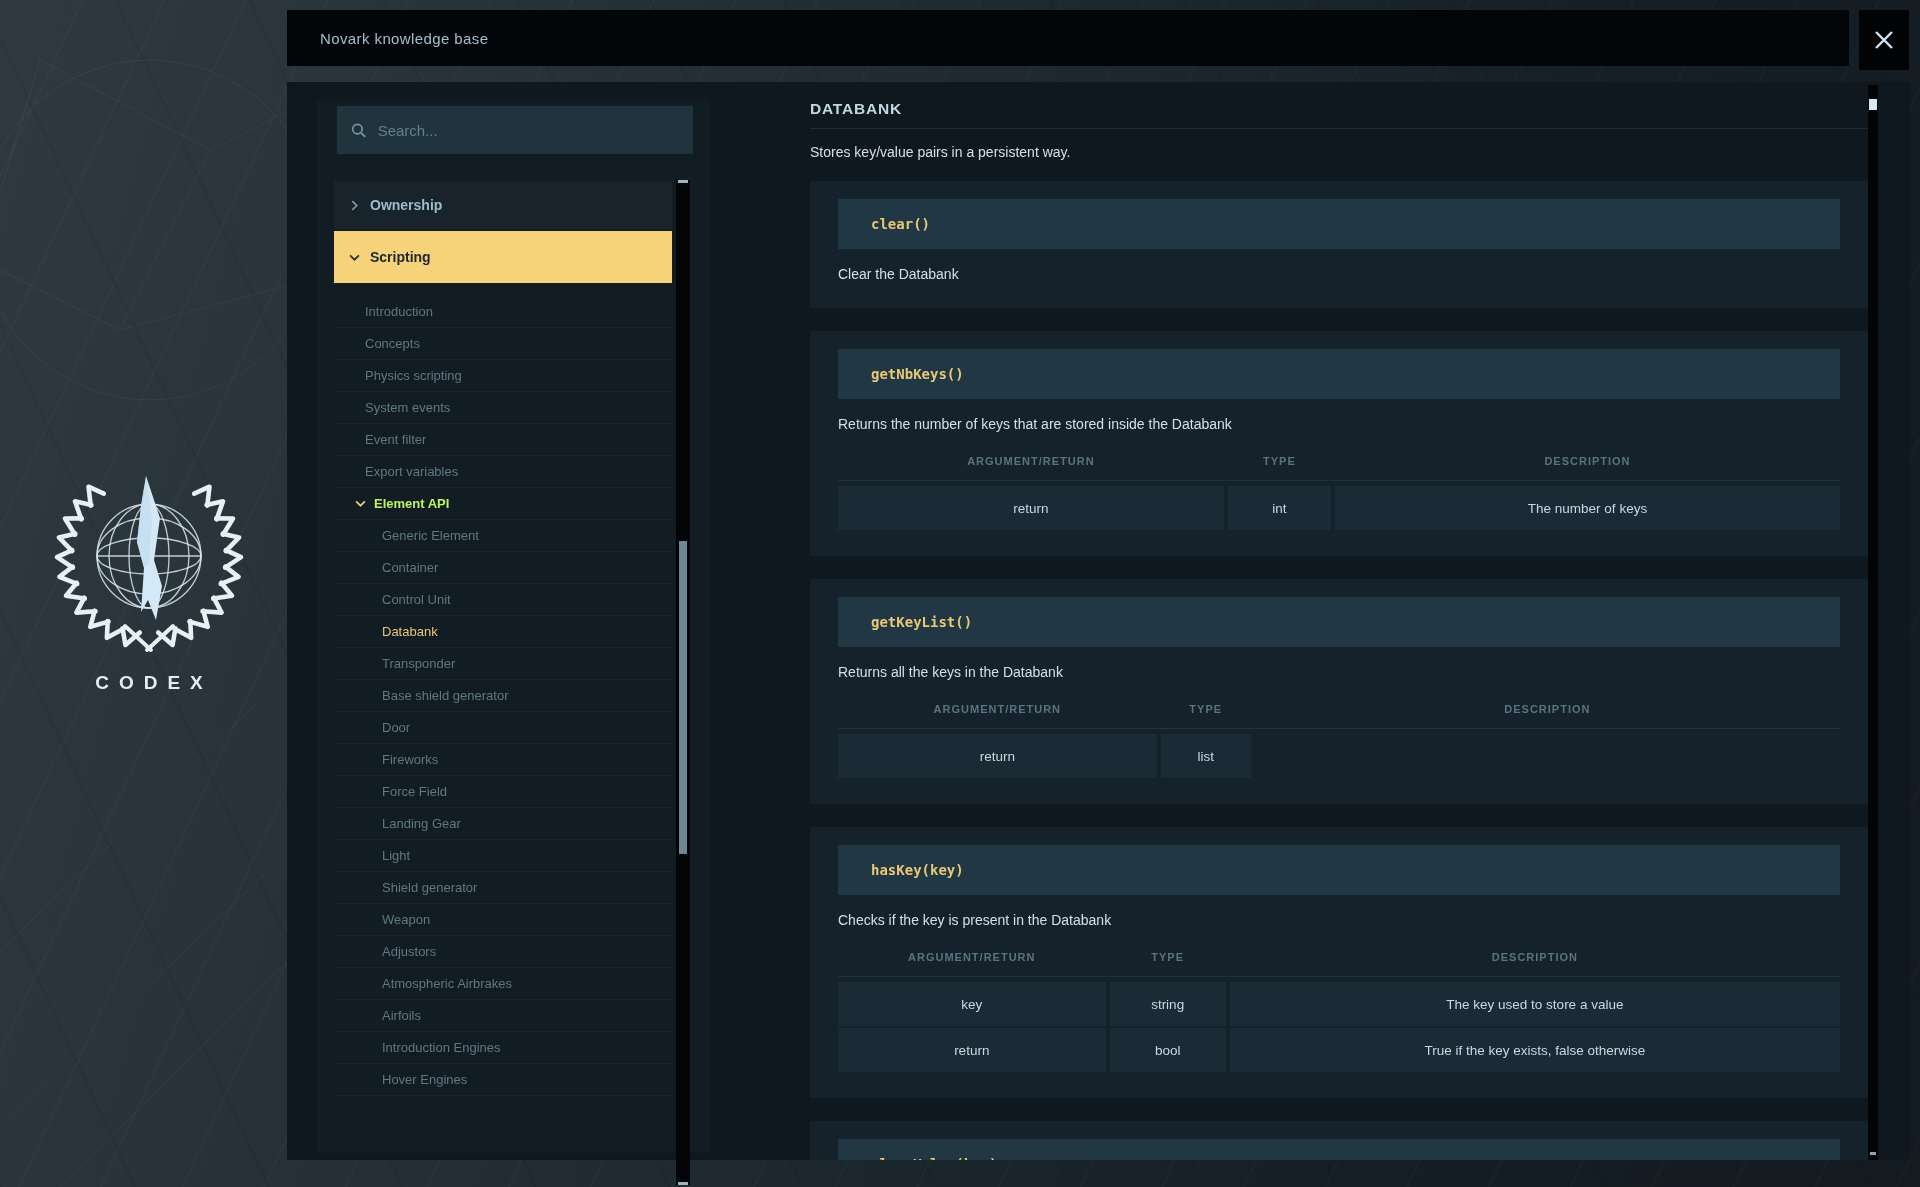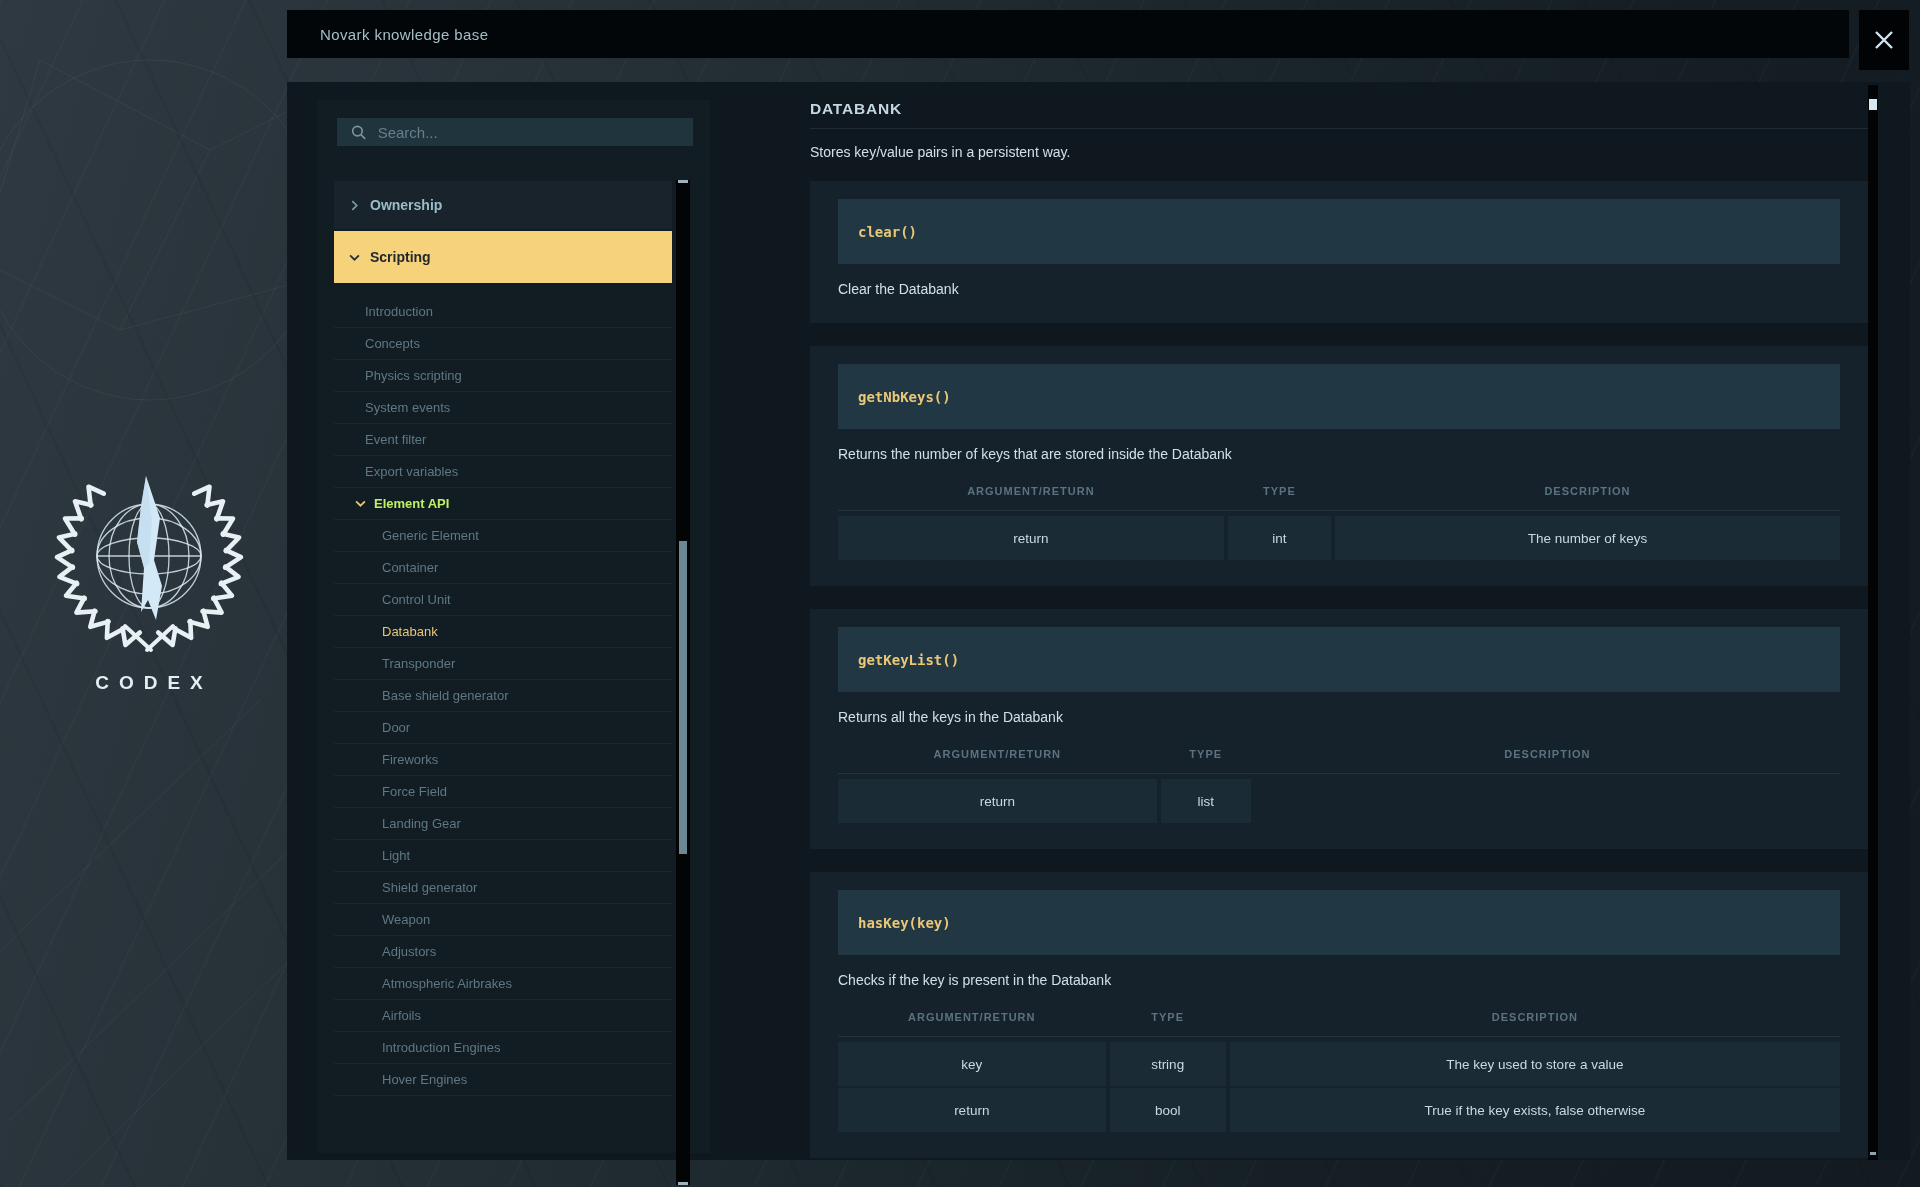--- a/index.html
+++ b/index.html
@@ -6,34 +6,34 @@
   html,body { width:1920px; height:1187px; overflow:hidden; background:#10181e;
     font-family:"Liberation Sans", sans-serif; }
   .stage { position:relative; width:1920px; height:1187px; overflow:hidden;
     background:linear-gradient(105deg,#2e3941 0%,#273239 22%,#1e2930 45%,#161f26 72%,#131a20 100%); }
   .stage::before { content:""; position:absolute; inset:0;
     background:repeating-linear-gradient(115deg, rgba(255,255,255,0.02) 0 2px, transparent 2px 74px),
                repeating-linear-gradient(65deg, rgba(0,0,0,0.05) 0 3px, transparent 3px 121px); }
   .bg-art { position:absolute; left:0; top:0; pointer-events:none; }
 
   
-  .titlebar { position:absolute; left:287px; top:10px; width:1562px; height:48px;
+  .titlebar { position:absolute; left:287px; top:10px; width:1562px; height:56px;
     background:#030608; display:flex; align-items:center; padding-left:33px; }
   .titlebar .title { color:#a6bfca; font-size:15px; letter-spacing:.4px; }
   .close-btn { position:absolute; left:1859px; top:10px; width:50px; height:60px;
     background:#010305; display:flex; align-items:center; justify-content:center; cursor:pointer; }
 
   
   .modal { position:absolute; left:287px; top:82px; width:1623px; height:1078px;
     background:#0f181e; }
 
   
   .sidebar { position:absolute; left:317px; top:100px; width:393px; height:1053px;
     background:#121c23; }
-  .search { position:absolute; left:20px; top:18px; width:356px; height:28px;
+  .search { position:absolute; left:20px; top:6px; width:356px; height:48px;
     background:#20343d; display:flex; align-items:center; padding:0 14px; gap:11px; }
   .search input { background:transparent; border:none; outline:none; color:#bed4dd;
     font-size:15px; width:100%; font-family:"Liberation Sans", sans-serif; }
   .search input::placeholder { color:#64808d; }
   .tree { position:absolute; left:17px; top:81px; width:338px; }
   .trow { display:flex; align-items:center; cursor:pointer; }
   .trow.lv0 { height:48px; background:#18232b; margin-bottom:2px; padding-left:14px; gap:10px;
     color:#9cbcca; font-weight:bold; font-size:14px; }
   .trow.lv0.active { height:52px; background:#f6d37b; color:#23282d; margin-top:2px; }
   .sublist-gap { height:11px; }
@@ -49,21 +49,21 @@
   .sb-cap { position:absolute; left:2px; width:10px; height:3px; background:#9db4bf; }
   .sb-thumb { position:absolute; left:3px; top:361px; width:8px; height:313px; background:#6e8794; }
 
   
   .content { position:absolute; left:810px; top:100px; width:1058px; height:1060px; overflow:hidden; }
   .page-title { color:#c2d8e2; font-size:15.5px; font-weight:bold; letter-spacing:.8px; }
   .title-divider { height:1px; background:#202c35; margin-top:10px; }
   .page-subtitle { margin-top:15px; color:#cfe0e8; font-size:14px; }
   .cards { margin-top:21px; }
   .card { background:#15222b; padding:18px 28px 26px; margin-bottom:23px; }
-  .fn-header { height:65px; background:#213743; display:flex; align-items:center; padding:0 20px; }
+  .fn-header { height:50px; background:#213743; display:flex; align-items:center; padding:0 33px; }
   .fn-sig { font-family:"DejaVu Sans Mono", monospace; font-weight:bold; color:#eac877; font-size:14px; }
   .fn-desc { margin-top:17px; color:#cfe0e8; font-size:14px; }
   .fn-table { margin-top:15px; }
   .thead { display:grid; column-gap:4px; height:28px; align-items:center; }
   .th { text-align:center; color:#5b7381; font-size:11px; font-weight:bold; letter-spacing:1px; }
   .thead-divider { height:1px; background:#26333e; margin-top:5px; margin-bottom:5px; }
   .trow-data { display:grid; column-gap:4px; margin-top:2px; }
   .td { background:#1b2b35; height:44px; display:flex; align-items:center; justify-content:center;
     color:#c6dae2; font-size:13.5px; text-align:center; padding:0 10px; }
   

